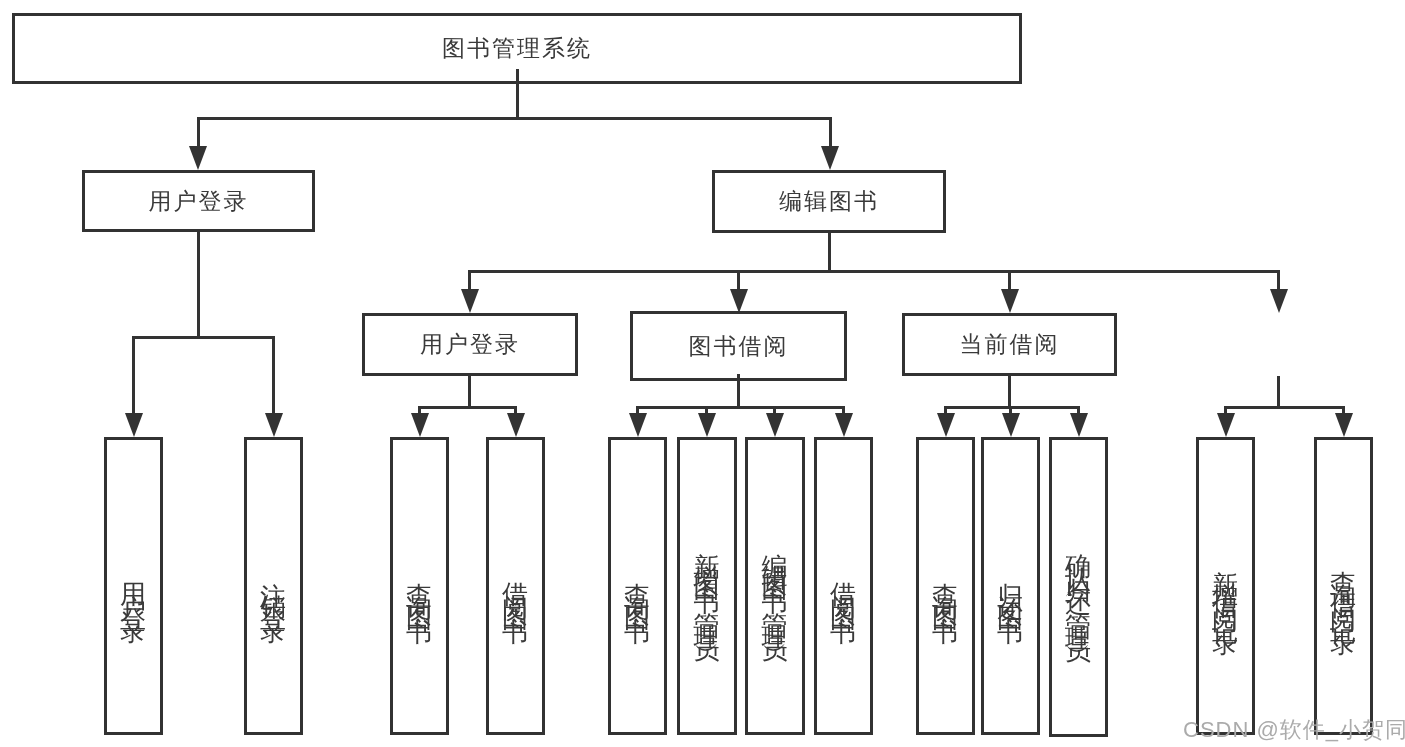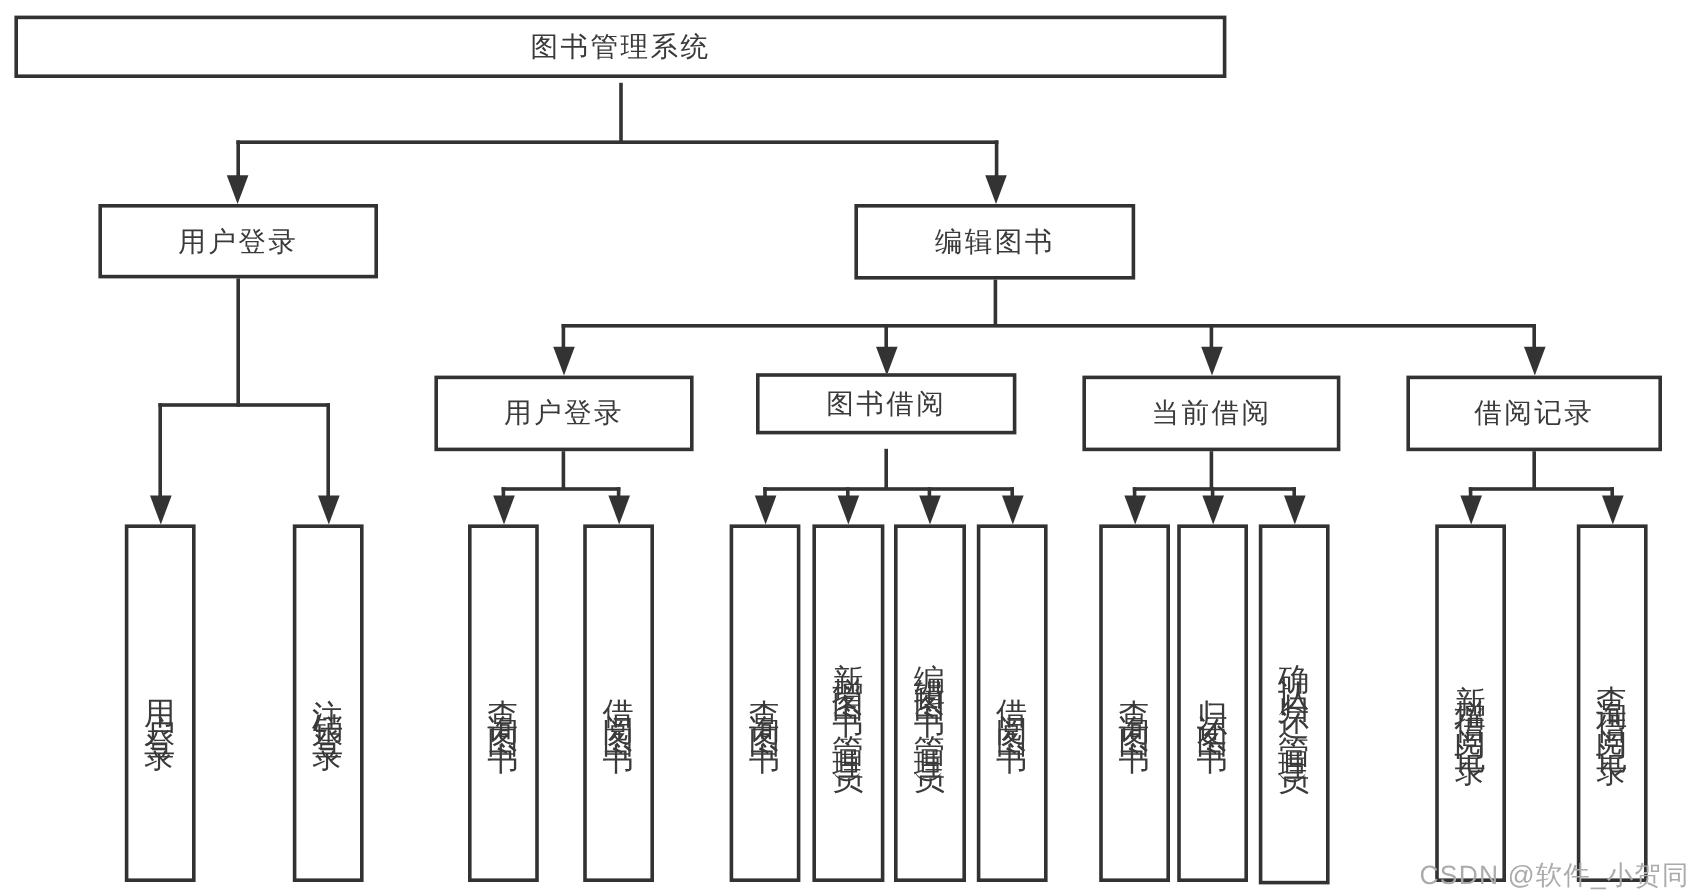--- a/index.html
+++ b/index.html
@@ -45,21 +45,21 @@
     letter-spacing:1px;
     z-index:5;
     white-space:nowrap;
   }
 </style>
 </head>
 <body>
 
 <div id="stage">
 
-  <div class="box hbox" style="left:12px;top:13px;width:1010px;height:52px;">图书管理系统</div>
+  <div class="box hbox" style="left:12px;top:13px;width:1010px;height:71px;">图书管理系统</div>
 
   <div class="vl" style="left:516px;top:69px;height:50px;"></div>
   <div class="hl" style="left:197px;top:117px;width:635px;"></div>
   <div class="vl" style="left:197px;top:117px;height:33px;"></div>
   <div class="ar" style="left:189px;top:146px;"></div>
   <div class="vl" style="left:829px;top:117px;height:33px;"></div>
   <div class="ar" style="left:821px;top:146px;"></div>
 
   <div class="box hbox" style="left:82px;top:170px;width:233px;height:62px;">用户登录</div>
   <div class="box hbox" style="left:712px;top:170px;width:234px;height:63px;">编辑图书</div>
@@ -76,23 +76,22 @@
   <div class="vl" style="left:468px;top:270px;height:22px;"></div>
   <div class="ar" style="left:461px;top:289px;"></div>
   <div class="vl" style="left:737px;top:270px;height:22px;"></div>
   <div class="ar" style="left:730px;top:289px;"></div>
   <div class="vl" style="left:1008px;top:270px;height:22px;"></div>
   <div class="ar" style="left:1001px;top:289px;"></div>
   <div class="vl" style="left:1277px;top:270px;height:22px;"></div>
   <div class="ar" style="left:1270px;top:289px;"></div>
 
   <div class="box hbox" style="left:362px;top:313px;width:216px;height:63px;">用户登录</div>
-  <div class="box hbox" style="left:630px;top:311px;width:217px;height:51px;font-family:Liberation Serif, serif;">图书借阅</div>
+  <div class="box hbox" style="left:630px;top:311px;width:217px;height:70px;font-family:Liberation Serif, serif;">图书借阅</div>
   <div class="box hbox" style="left:902px;top:313px;width:215px;height:63px;">当前借阅</div>
-  <div class="box hbox" style="left:1172px;top:313px;width:213px;height:63px;">借阅记录</div>
 
   <div class="vl" style="left:468px;top:376px;height:32px;"></div>
   <div class="hl" style="left:418px;top:406px;width:99px;"></div>
   <div class="vl" style="left:418px;top:406px;height:10px;"></div>
   <div class="ar" style="left:411px;top:413px;"></div>
   <div class="vl" style="left:514px;top:406px;height:10px;"></div>
   <div class="ar" style="left:507px;top:413px;"></div>
 
   <div class="vl" style="left:737px;top:374px;height:34px;"></div>
   <div class="hl" style="left:636px;top:406px;width:209px;"></div>

